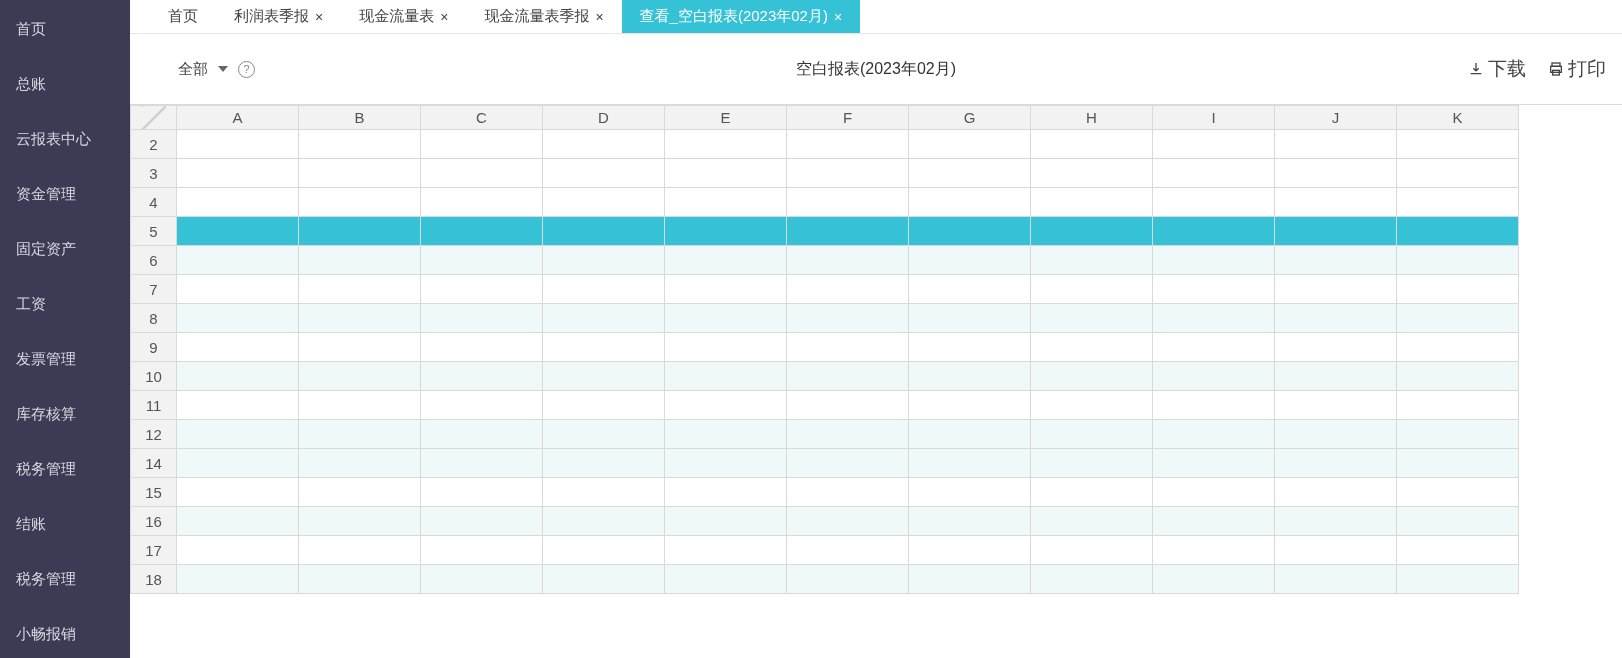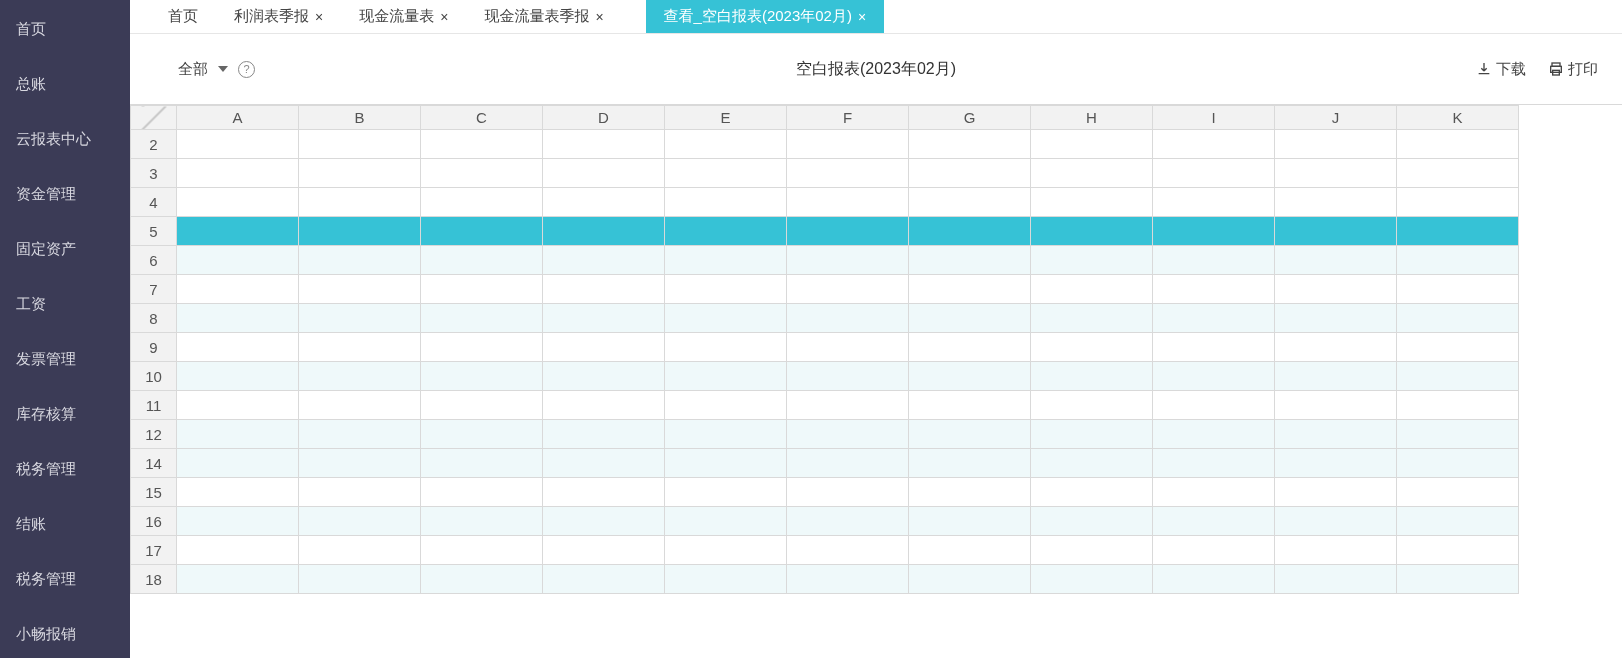--- a/index.html
+++ b/index.html
@@ -46,32 +46,31 @@
     padding: 0 18px;
     font-size: 15px;
     color: #444;
     cursor: pointer;
     gap: 6px;
     white-space: nowrap;
   }
   .tab.active {
     background: #36c2d6;
     color: #fff;
-    margin-left: 24px;
   }
   .tab-close {
     font-size: 14px;
     line-height: 1;
     cursor: pointer;
   }
   .toolbar {
     display: flex;
     align-items: center;
     height: 70px;
-    padding: 0 24px 0 48px;
+    padding: 0 16px 0 48px;
     position: relative;
     text-align: right;
   }
   .filter-group {
     display: flex;
     align-items: center;
     gap: 10px;
     font-size: 15px;
     color: #444;
   }
@@ -106,21 +105,21 @@
   .actions {
     margin-left: auto;
     display: flex;
     gap: 22px;
     align-items: center;
   }
   .action-btn {
     display: flex;
     align-items: center;
     gap: 4px;
-    font-size: 15px;
+    font-size: 19px;
     color: #444;
     cursor: pointer;
   }
   .action-btn svg { width: 16px; height: 16px; }
   .sheet {
     flex: 1;
     overflow: auto;
     border-top: 1px solid #d9d9d9;
   }
   .sheet table {

